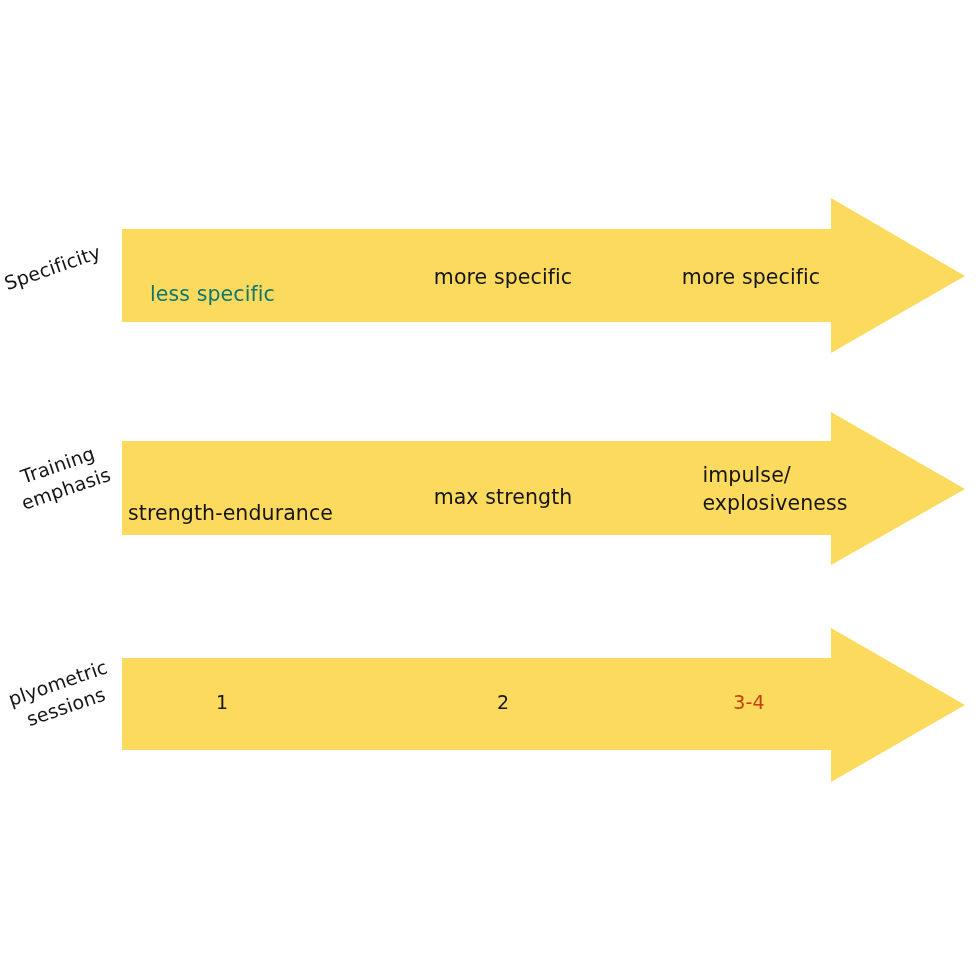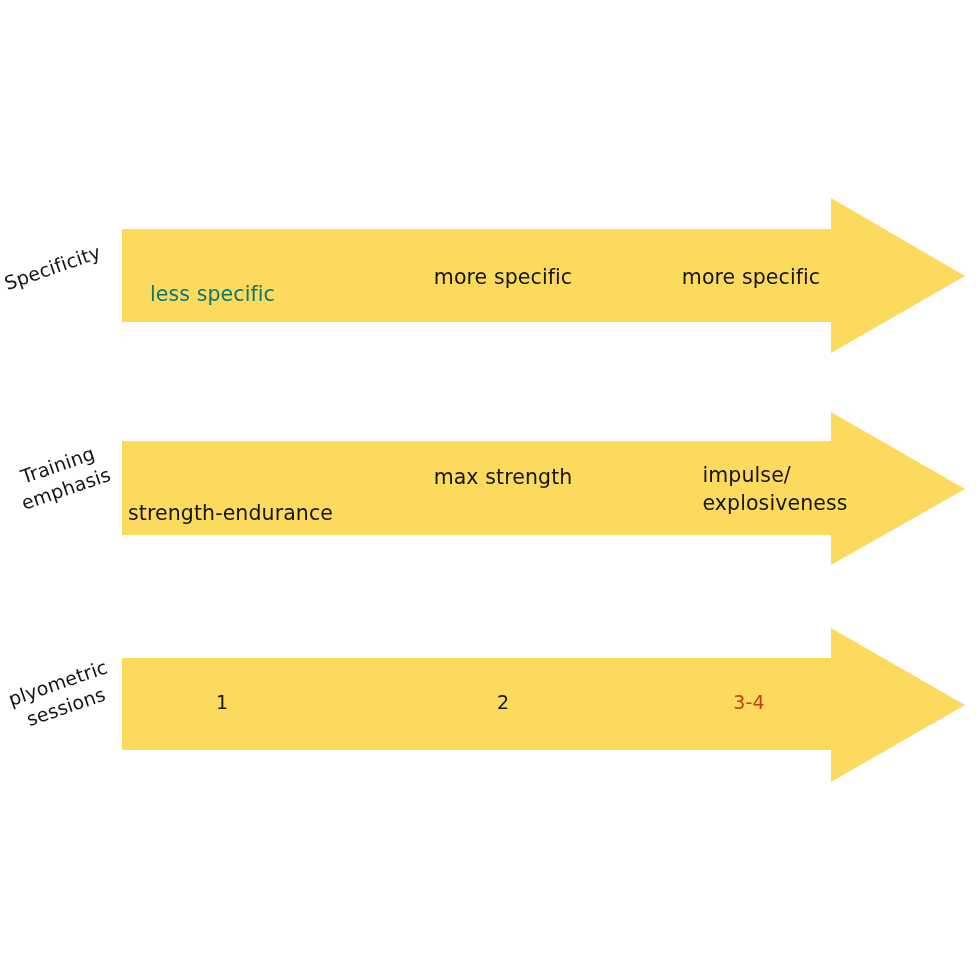--- a/index.html
+++ b/index.html
@@ -81,21 +81,21 @@
 
   <svg class="arrow" viewBox="0 0 980 980" xmlns="http://www.w3.org/2000/svg" aria-hidden="true">
     <polygon points="122,441 831,441 831,412 965,489 831,565 831,535 122,535" fill="#FCDA5E"></polygon>
   </svg>
 
   <div class="row-label" style="left: 0px; top: 452px; width: 124px; transform: rotate(-19deg); color: rgb(21, 21, 21);">Training
 emphasis</div>
 
   <div class="cell-text align-left" style="left: 128px; top: 500px; color: rgb(21, 21, 21);">strength-endurance</div>
 
-  <div class="cell-text align-center" style="left: 503px; top: 464px; color: rgb(21, 21, 21);">max strength</div>
+  <div class="cell-text align-center" style="left: 503px; top: 484px; color: rgb(21, 21, 21);">max strength</div>
 
   <div class="cell-text align-center" style="left: 751px; top: 462px; text-align: left; color: rgb(21, 21, 21); margin-left: 24px;">impulse/
 explosiveness</div>
 
   <svg class="arrow" viewBox="0 0 980 980" xmlns="http://www.w3.org/2000/svg" aria-hidden="true">
     <polygon points="122,658 831,658 831,628 965,705 831,782 831,750 122,750" fill="#FCDA5E"></polygon>
   </svg>
 
   <div class="row-label" style="left: 0px; top: 670px; width: 124px; transform: rotate(-19deg); color: rgb(21, 21, 21);">plyometric
 sessions</div>

